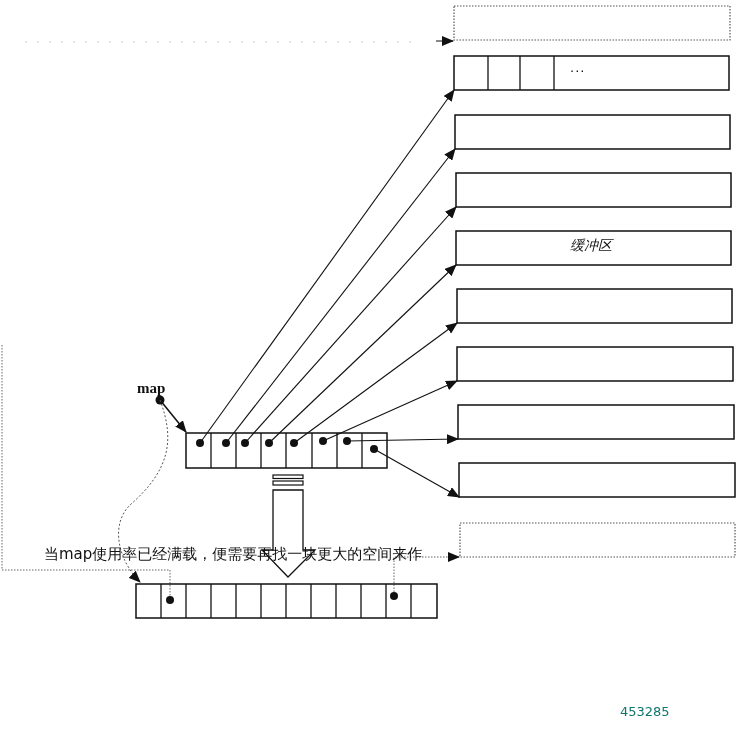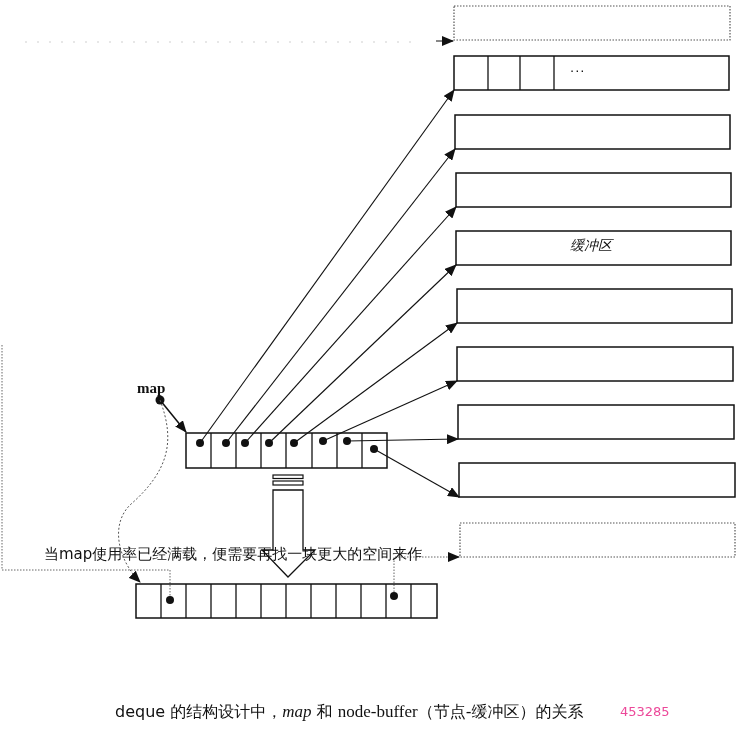--- a/index.html
+++ b/index.html
@@ -10,21 +10,21 @@
   .map-label { left: 137px; top: 380px; font-family: "Liberation Serif", serif; font-weight: bold; font-size: 15px; }
   .buf-label { left: 570px; top: 237px; font-size: 14px; font-style: italic; }
   .ellipsis { left: 570px; top: 60px; font-size: 13px; letter-spacing: 1px; }
   .note1 { left: 44px; top: 498px; font-size: 15px; margin-top: 47px; }
   .note2 { left: 30px; top: 520px; font-size: 15px; }
   .note-fn { font-family: "Liberation Serif", serif; font-size: 16px; }
   .newmap-caption { left: 115px; top: 627px; font-size: 14px; }
   .fig-caption { left: 115px; top: 702px; font-size: 16px; }
   .fig-caption .it { font-family: "Liberation Serif", serif; font-style: italic; font-size: 17px; }
   .fig-caption .rm { font-family: "Liberation Serif", serif; font-size: 17px; }
-  .watermark { left: 620px; top: 704px; font-size: 13px; color: #ec4899; }
+  .watermark { left: 620px; top: 704px; font-size: 13px; color: #0f766e; }
 </style>
 </head>
 <body>
 
 <div id="stage">
   <svg width="737" height="731" viewBox="0 0 737 731" xmlns="http://www.w3.org/2000/svg" style="position:absolute;left:0;top:0">
     <defs>
       <marker id="ah" markerWidth="12" markerHeight="10" refX="11" refY="5" orient="auto" markerUnits="userSpaceOnUse">
         <path d="M0,0 L12,5 L0,10 Z" fill="#111"></path>
       </marker>
@@ -114,17 +114,14 @@
     </g>
   </svg>
 
   <div class="lbl map-label">map</div>
   <div class="lbl ellipsis">...</div>
   <div class="lbl buf-label">缓冲区</div>
 
   <div class="lbl note1">当map使用率已经满载，便需要再找一块更大的空间来作</div>
 
 
-  <div class="lbl fig-caption">
-    <span>deque</span><span> 的结构设计中，</span><span class="it">map</span><span> 和 </span><span class="rm">node-buffer</span><span>（节点-缓冲区）的关系</span>
-  </div>
   <div class="lbl watermark">453285</div>
 </div>
 
 </body></html>

